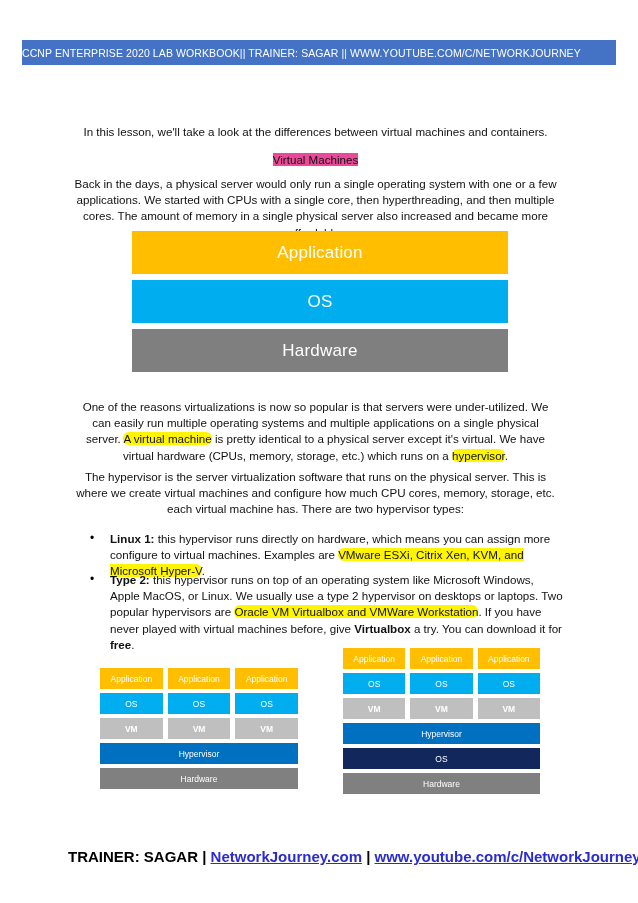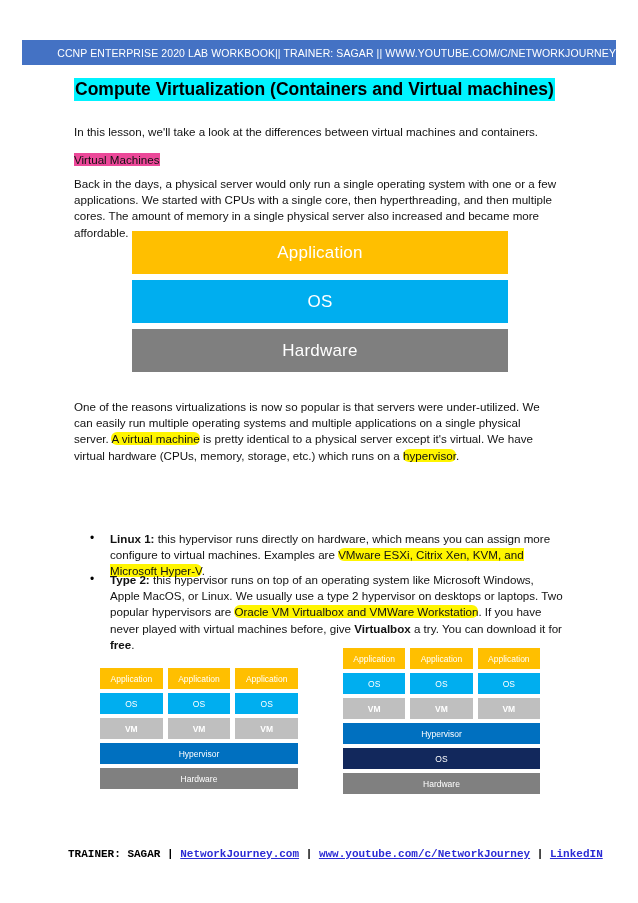--- a/index.html
+++ b/index.html
@@ -27,21 +27,21 @@
   
   .header-band {
     position: absolute;
     left: 22px;
     top: 40px;
     width: 594px;
     height: 25px;
     background: #4472C4;
     display: flex;
     align-items: center;
-    justify-content: flex-end;
+    justify-content: flex-start;
   }
   .header-band-text {
     color: #ffffff;
     font-size: 10.5px;
     letter-spacing: 0.1px;
     white-space: nowrap;
     font-family: "Liberation Sans", sans-serif;
   }
 
   
@@ -60,21 +60,21 @@
   }
 
   
   .para {
     position: absolute;
     left: 74px;
     width: 483px;
     font-size: 11.6px;
     line-height: 16.2px;
     color: #111111;
-    text-align: left;
+    text-align: center;
   }
   .hl-yellow { background: #FFF500; border-radius: 6px; }
   .hl-cyan   { background: #ec4899; }
   .b { font-weight: bold; }
 
   .p-intro   { top: 124px; }
   .p-vmhead  { top: 152px; }
   .p-vmbody  { top: 176px; }
   .p-reasons { top: 399px; }
   .p-hyper   { top: 469px; }
@@ -173,58 +173,57 @@
     margin-top: 9px;
     font-family: "Liberation Sans", sans-serif;
   }
 
   
   .footer {
     position: absolute;
     left: 68px;
     top: 848px;
     width: 505px;
-    font-size: 11px;
+    font-size: 15px;
     font-weight: bold;
     color: #000000;
     white-space: nowrap;
-    font-family: Liberation Mono, monospace;
   }
   .footer a, .footer .lnk {
     color: #2B2BD4;
     text-decoration: underline;
     font-weight: bold;
   }
   .footer .sep { color: #000; font-weight: bold; }
 </style>
 </head>
 <body>
 
 <div class="page">
 
   <div class="header-band">
     <div class="header-band-text">CCNP ENTERPRISE 2020 LAB WORKBOOK|| TRAINER: SAGAR || WWW.YOUTUBE.COM/C/NETWORKJOURNEY</div>
   </div>
 
-  <div class="doc-title"><span class="hl">Compute Virtualization (Containers and Virtual machines)</span></div>
 
   <div class="para p-intro">In this lesson, we'll take a look at the differences between virtual machines and containers.</div>
 
   <div class="para p-vmhead"><span class="hl-cyan">Virtual Machines</span></div>
 
   <div class="para p-vmbody">Back in the days, a physical server would only run a single operating system with one or a few applications. We started with CPUs with a single core, then hyperthreading, and then multiple cores. The amount of memory in a single physical server also increased and became more affordable.</div>
 
   <div class="stack-big">
     <div class="bar bar-app">Application</div>
     <div class="bar bar-os">OS</div>
     <div class="bar bar-hw">Hardware</div>
   </div>
 
   <div class="para p-reasons"><span>One of the reasons virtualizations is now so popular is that servers were under-utilized. We can easily run multiple operating systems and multiple applications on a single physical server. </span><span class="hl-yellow">A virtual machine</span><span> is pretty identical to a physical server except it's virtual. We have virtual hardware (CPUs, memory, storage, etc.) which runs on a </span><span class="hl-yellow">hypervisor</span><span>.</span></div>
 
+  <div class="para p-hyper">The hypervisor is the server virtualization software that runs on the physical server. This is where we create virtual machines and configure how much CPU cores, memory, storage, etc. each virtual machine has. There are two hypervisor types:</div>
 
   <div class="bullets b1">
     <div class="bullet-row"><span class="b">Linux 1:</span><span> this hypervisor runs directly on hardware, which means you can assign more configure to virtual machines. Examples are </span><span class="hl-yellow">VMware ESXi, Citrix Xen, KVM, and Microsoft Hyper-V</span><span>.</span></div>
   </div>
 
   <div class="bullets b2">
     <div class="bullet-row"><span class="b">Type 2:</span><span> this hypervisor runs on top of an operating system like Microsoft Windows, Apple MacOS, or Linux. We usually use a type 2 hypervisor on desktops or laptops. Two popular hypervisors are </span><span class="hl-yellow">Oracle VM Virtualbox and VMWare Workstation</span><span>. If you have never played with virtual machines before, give </span><span class="b">Virtualbox</span><span> a try. You can download it for </span><span class="b">free</span><span>.</span></div>
   </div>
 
   <div class="diagram dia-type1">

